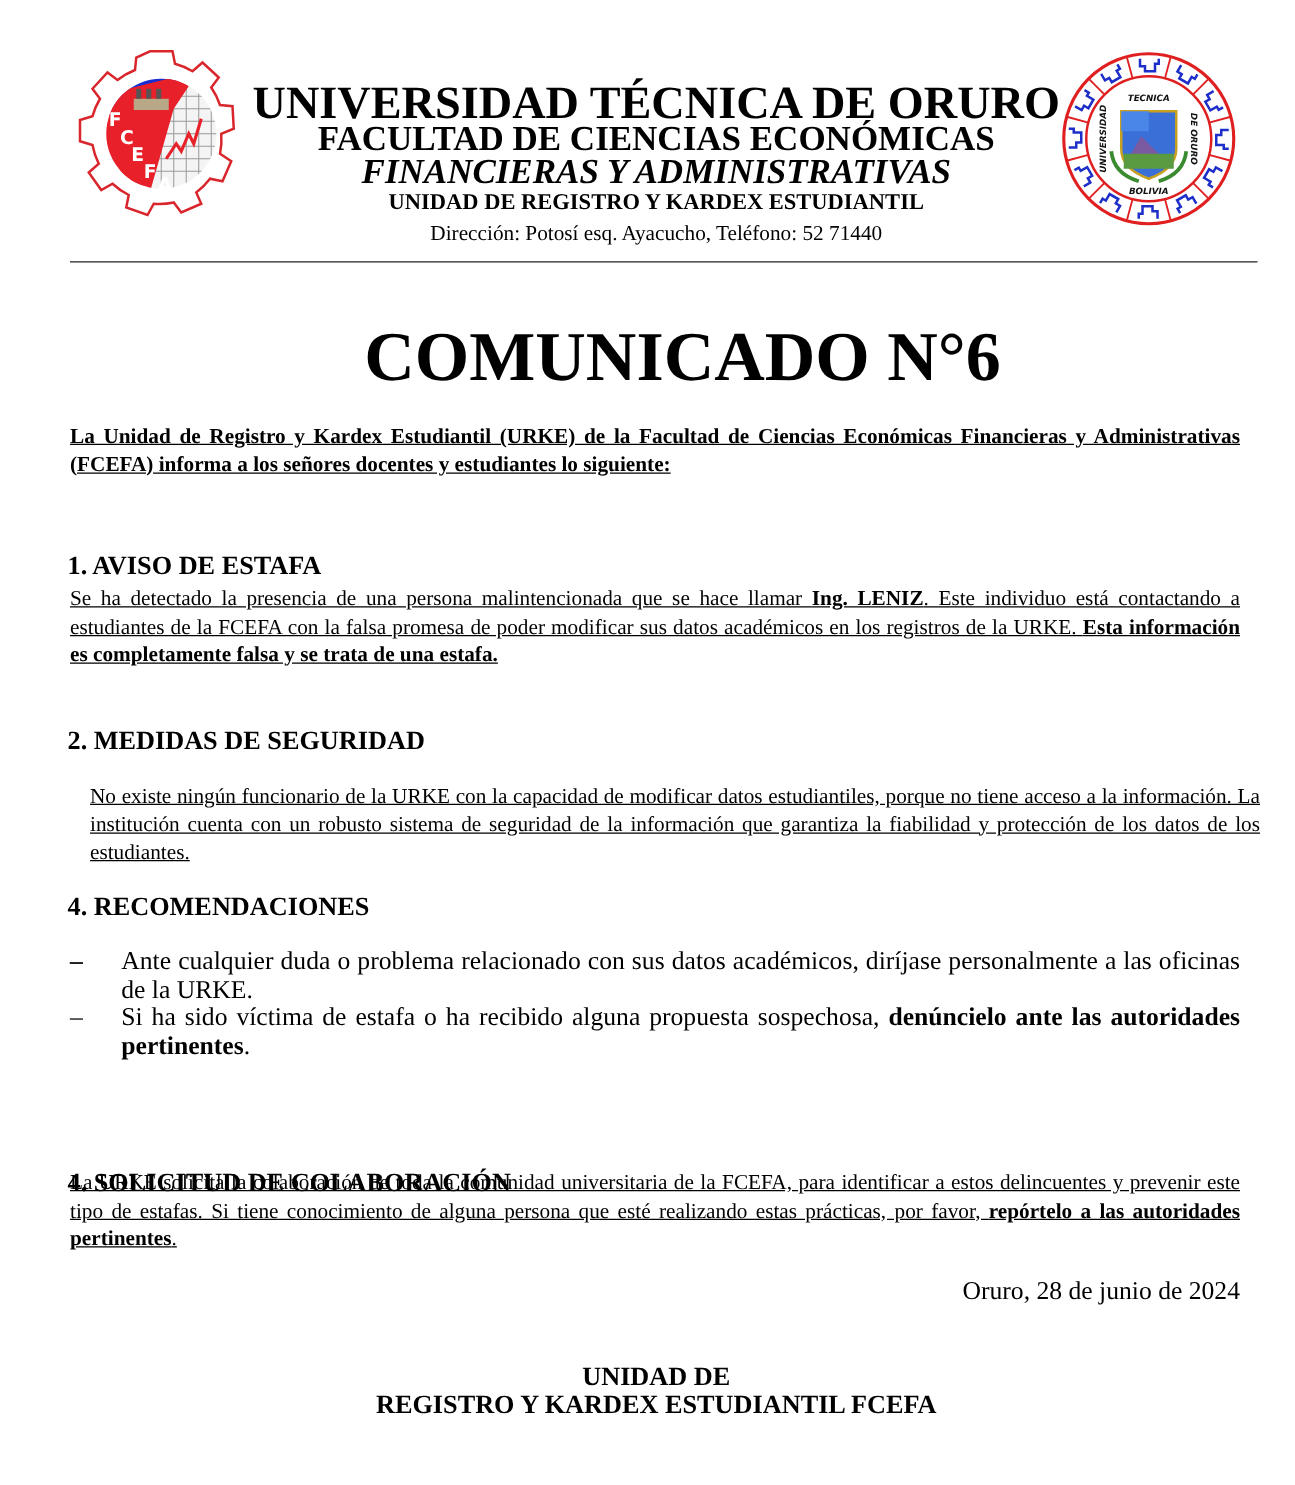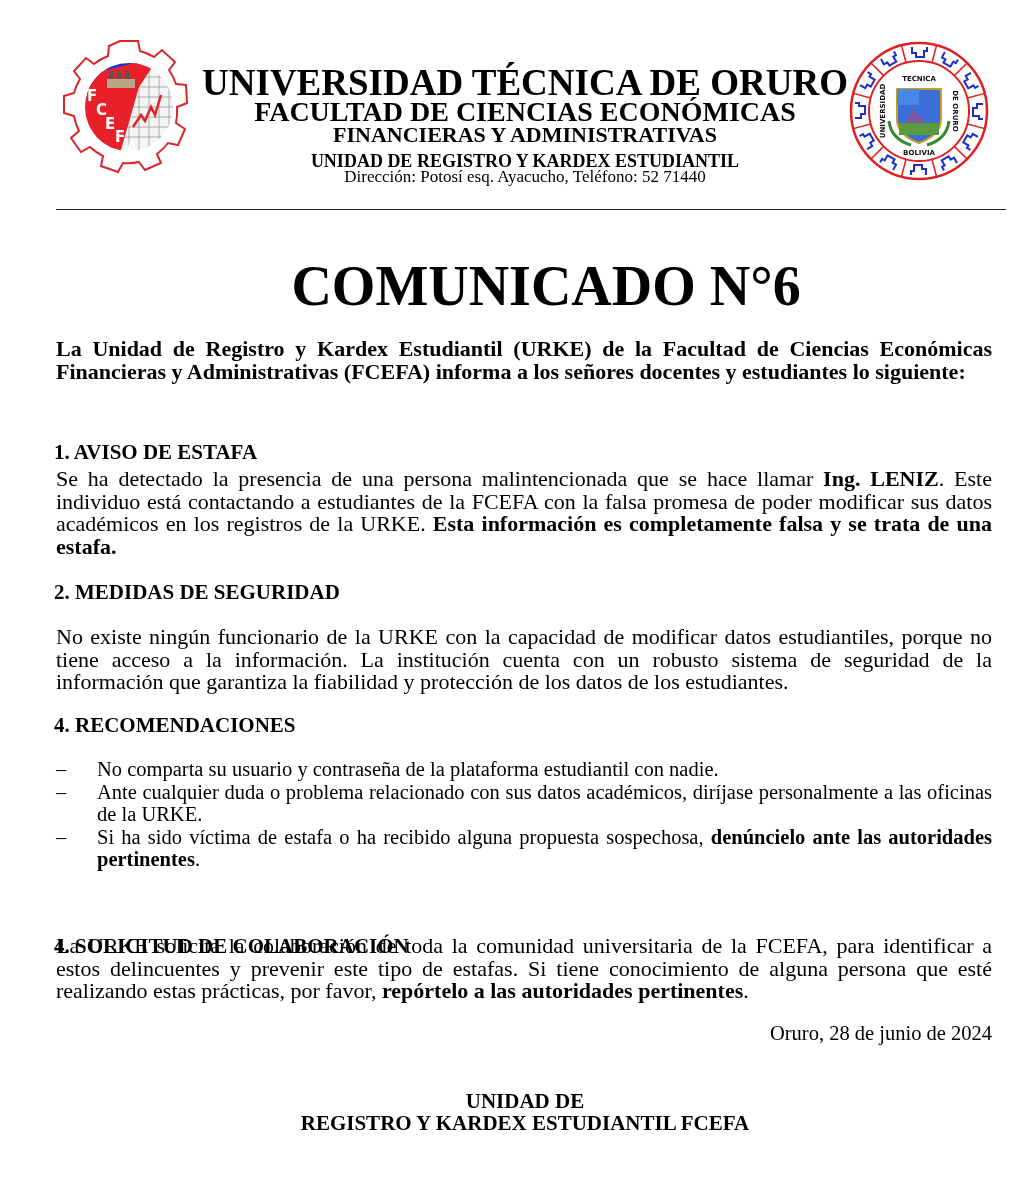--- a/index.html
+++ b/index.html
@@ -1,35 +1,35 @@
 <!DOCTYPE html>
 <html><head>
 <meta charset="utf-8">
 <style>
   html, body { margin: 0; padding: 0; background: #ffffff; }
   body { width: 1036px; height: 1188px; position: relative; overflow: hidden;
          font-family: "Liberation Serif", "DejaVu Serif", serif; color: #000; }
   .logo-left { position: absolute; left: 62px; top: 40px; width: 134px; height: 134px; }
-  .logo-right { position: absolute; left: 848px; top: 40px; width: 142px; height: 142px; }
+  .logo-right { position: absolute; left: 848px; top: 40px; width: 142px; height: 142px; font-style: italic; }
   .hdr { position: absolute; left: 200px; width: 650px; text-align: center; font-weight: bold; line-height: 1; white-space: nowrap; }
   .h1 { top: 64px; font-size: 37px; }
   .h2 { top: 98px; font-size: 28px; }
-  .h3 { top: 124px; font-size: 22px; }
+  .h3 { top: 124px; font-size: 28px; font-style: italic; }
   .h4 { top: 152px; font-size: 18px; }
-  .h5 { top: 168px; font-size: 17px; font-weight: normal; }
+  .h5 { top: 178px; font-size: 17px; font-weight: normal; }
   .rule { position: absolute; left: 56px; top: 209px; width: 950px; height: 0; border-top: 1.5px solid #222; }
   .title { position: absolute; left: 0; width: 1036px; top: 258px; text-align: center; font-size: 56px; font-weight: bold; line-height: 1; margin-left: 28px; }
-  .para { position: absolute; left: 56px; width: 936px; font-size: 22px; line-height: 22.5px; text-align: justify; }
+  .para { position: absolute; left: 56px; width: 936px; font-size: 17px; line-height: 22.5px; text-align: justify; text-decoration: underline; }
   .para b { font-weight: bold; }
   .intro { top: 338px; font-weight: bold; }
   .sec { position: absolute; left: 54px; font-size: 21px; font-weight: bold; line-height: 1; }
   .s1 { top: 426px; margin-top: 16px; }
   .p1 { top: 468px; }
   .s2 { top: 582px; }
-  .p2 { top: 626px; }
+  .p2 { top: 626px; margin-left: 16px; }
   .s3 { top: 715px; }
   .list { position: absolute; left: 56px; top: 758px; width: 936px; font-size: 20.5px; line-height: 22.5px; }
   .li { position: relative; padding-left: 41px; text-align: justify; }
   .li .dash { position: absolute; left: 0; top: 0; }
   .s4 { top: 936px; }
   .p4 { top: 935px; }
   .date { position: absolute; right: 44px; top: 1022px; font-size: 20.5px; }
   .sig { position: absolute; left: 0; width: 1050px; text-align: center; font-size: 21px; font-weight: bold; line-height: 22px; }
   .sig1 { top: 1090px; }
   .sig2 { top: 1112px; }
@@ -149,21 +149,20 @@
 <div class="sec s1">1. AVISO DE ESTAFA</div>
 <div class="para p1"><span>Se ha detectado la presencia de una persona malintencionada que se hace llamar </span><b>Ing. LENIZ</b><span>. Este individuo está contactando a estudiantes de la FCEFA con la falsa promesa de poder modificar sus datos académicos en los registros de la URKE. </span><b>Esta información es completamente falsa y se trata de una estafa.</b></div>
 
 <div class="sec s2">2. MEDIDAS DE SEGURIDAD</div>
 <div class="para p2">No existe ningún funcionario de la URKE con la capacidad de modificar datos estudiantiles, porque no tiene acceso a la información. La institución cuenta con un robusto sistema de seguridad de la información que garantiza la fiabilidad y protección de los datos de los estudiantes.</div>
 
 <div class="sec s3">4. RECOMENDACIONES</div>
 <div class="list">
   <div class="li">
     <span class="dash">–</span>
-    <span>No comparta su usuario y contraseña de la plataforma estudiantil con nadie.</span>
   </div>
   <div class="li">
     <span class="dash">–</span>
     <span>Ante cualquier duda o problema relacionado con sus datos académicos, diríjase personalmente a las oficinas de la URKE.</span>
   </div>
   <div class="li">
     <span class="dash">–</span>
     <span>Si ha sido víctima de estafa o ha recibido alguna propuesta sospechosa, </span><b>denúncielo ante las autoridades pertinentes</b><span>.</span>
   </div>
 </div>

